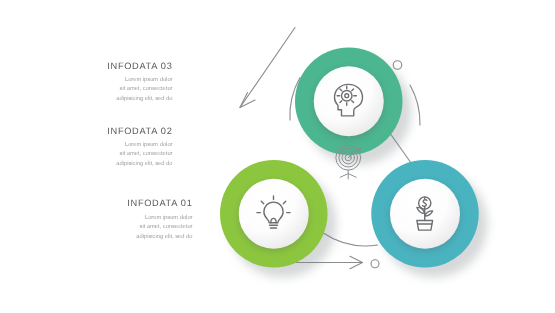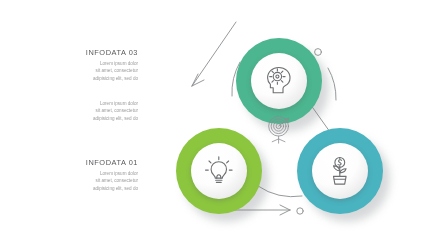--- a/index.html
+++ b/index.html
@@ -35,21 +35,21 @@
     font-size:4.6px;
     line-height:1.62;
     color:#9b9c9e;
     margin:0;
     text-align:right;
   }
   .tb-body span{display:block;}
 
   #block-03{left:28px;top:48px;}
   #block-02{left:28px;top:100px;}
-  #block-01{left:28px;top:158px;}
+  #block-01{left:44px;top:158px;}
 
   
   #stage{
     position:absolute;
     left:170px;top:0;
     width:274px;height:250px;
   }
   #stage svg{display:block;}
 
   .ring-wrap{position:absolute;}
@@ -115,20 +115,21 @@
   <div class="text-block" id="block-03">
     <div class="tb-title">INFODATA 03</div>
     <div class="tb-body">
       <span>Lorem ipsum dolor</span>
       <span>sit amet, consectetur</span>
       <span>adipisicing elit, sed do</span>
     </div>
   </div>
 
   <div class="text-block" id="block-02">
+    <div class="tb-title">INFODATA 02</div>
     <div class="tb-body">
       <span>Lorem ipsum dolor</span>
       <span>sit amet, consectetur</span>
       <span>adipisicing elit, sed do</span>
     </div>
   </div>
 
   <div class="text-block" id="block-01">
     <div class="tb-title">INFODATA 01</div>
     <div class="tb-body">

